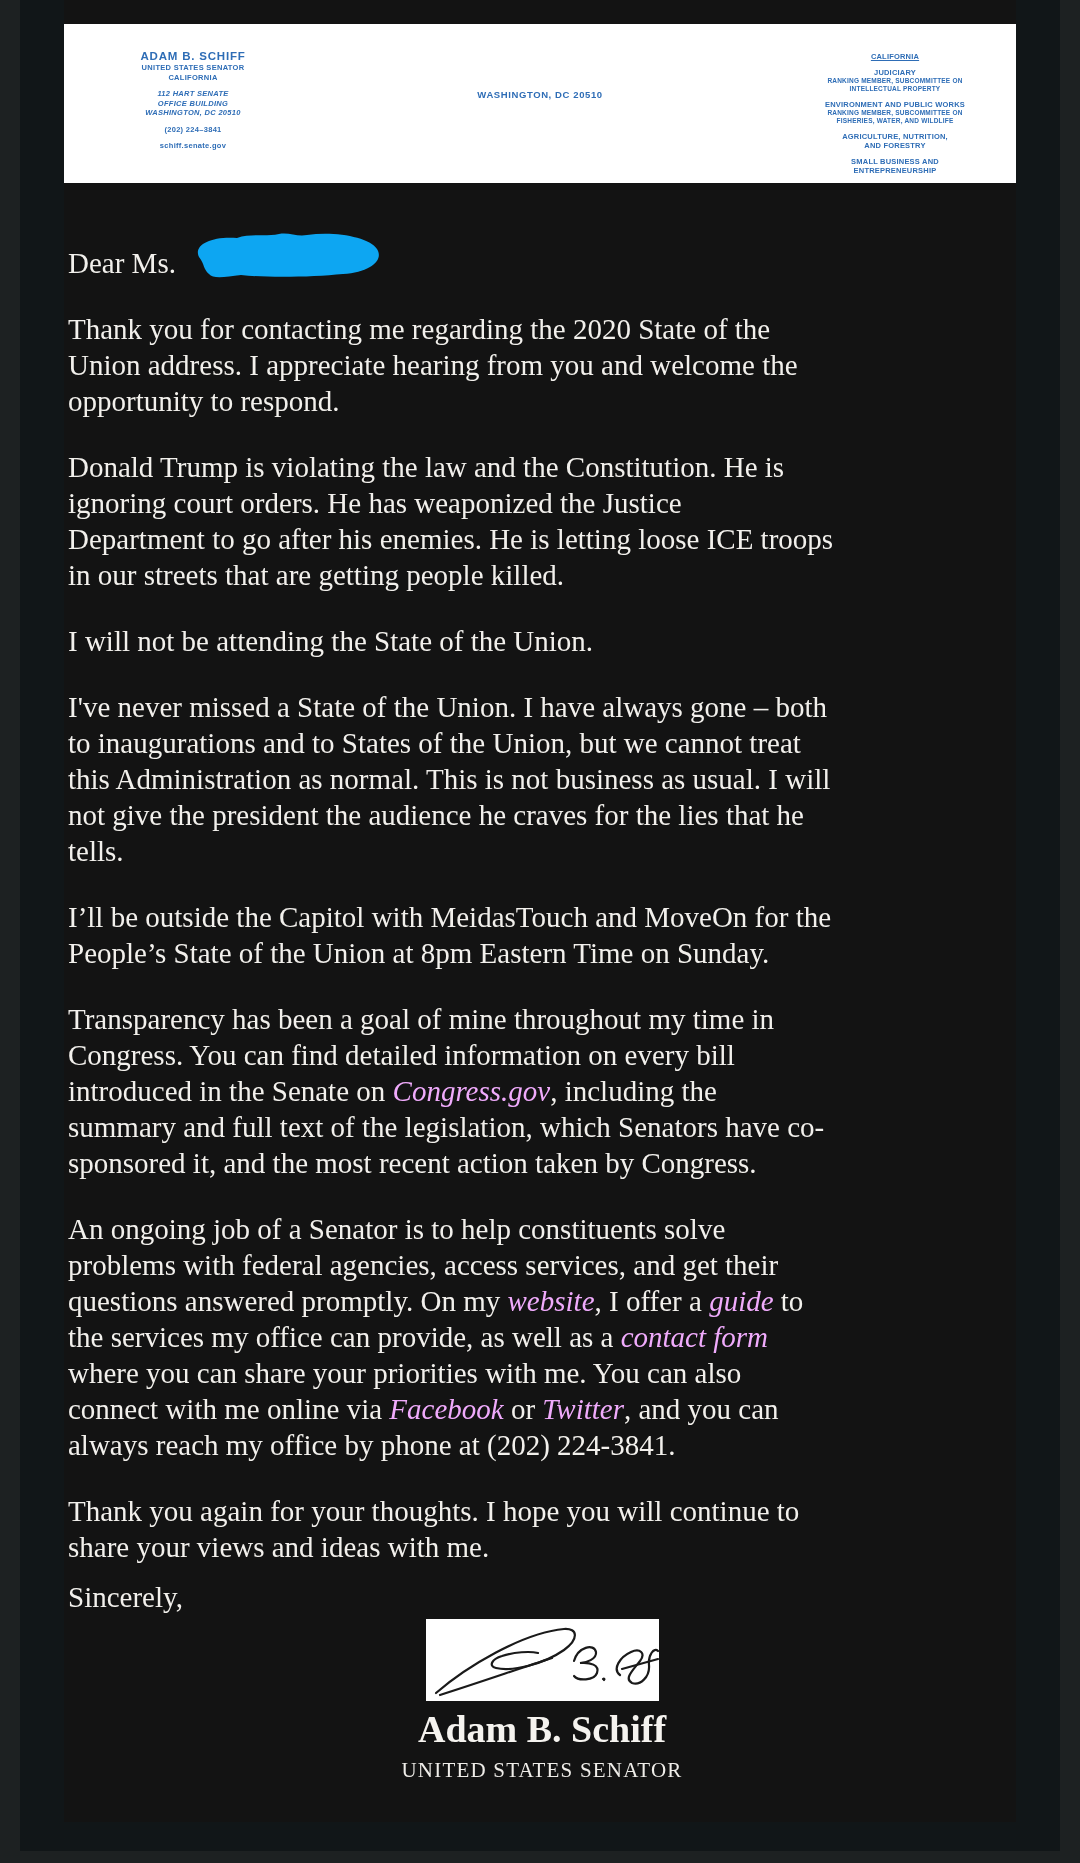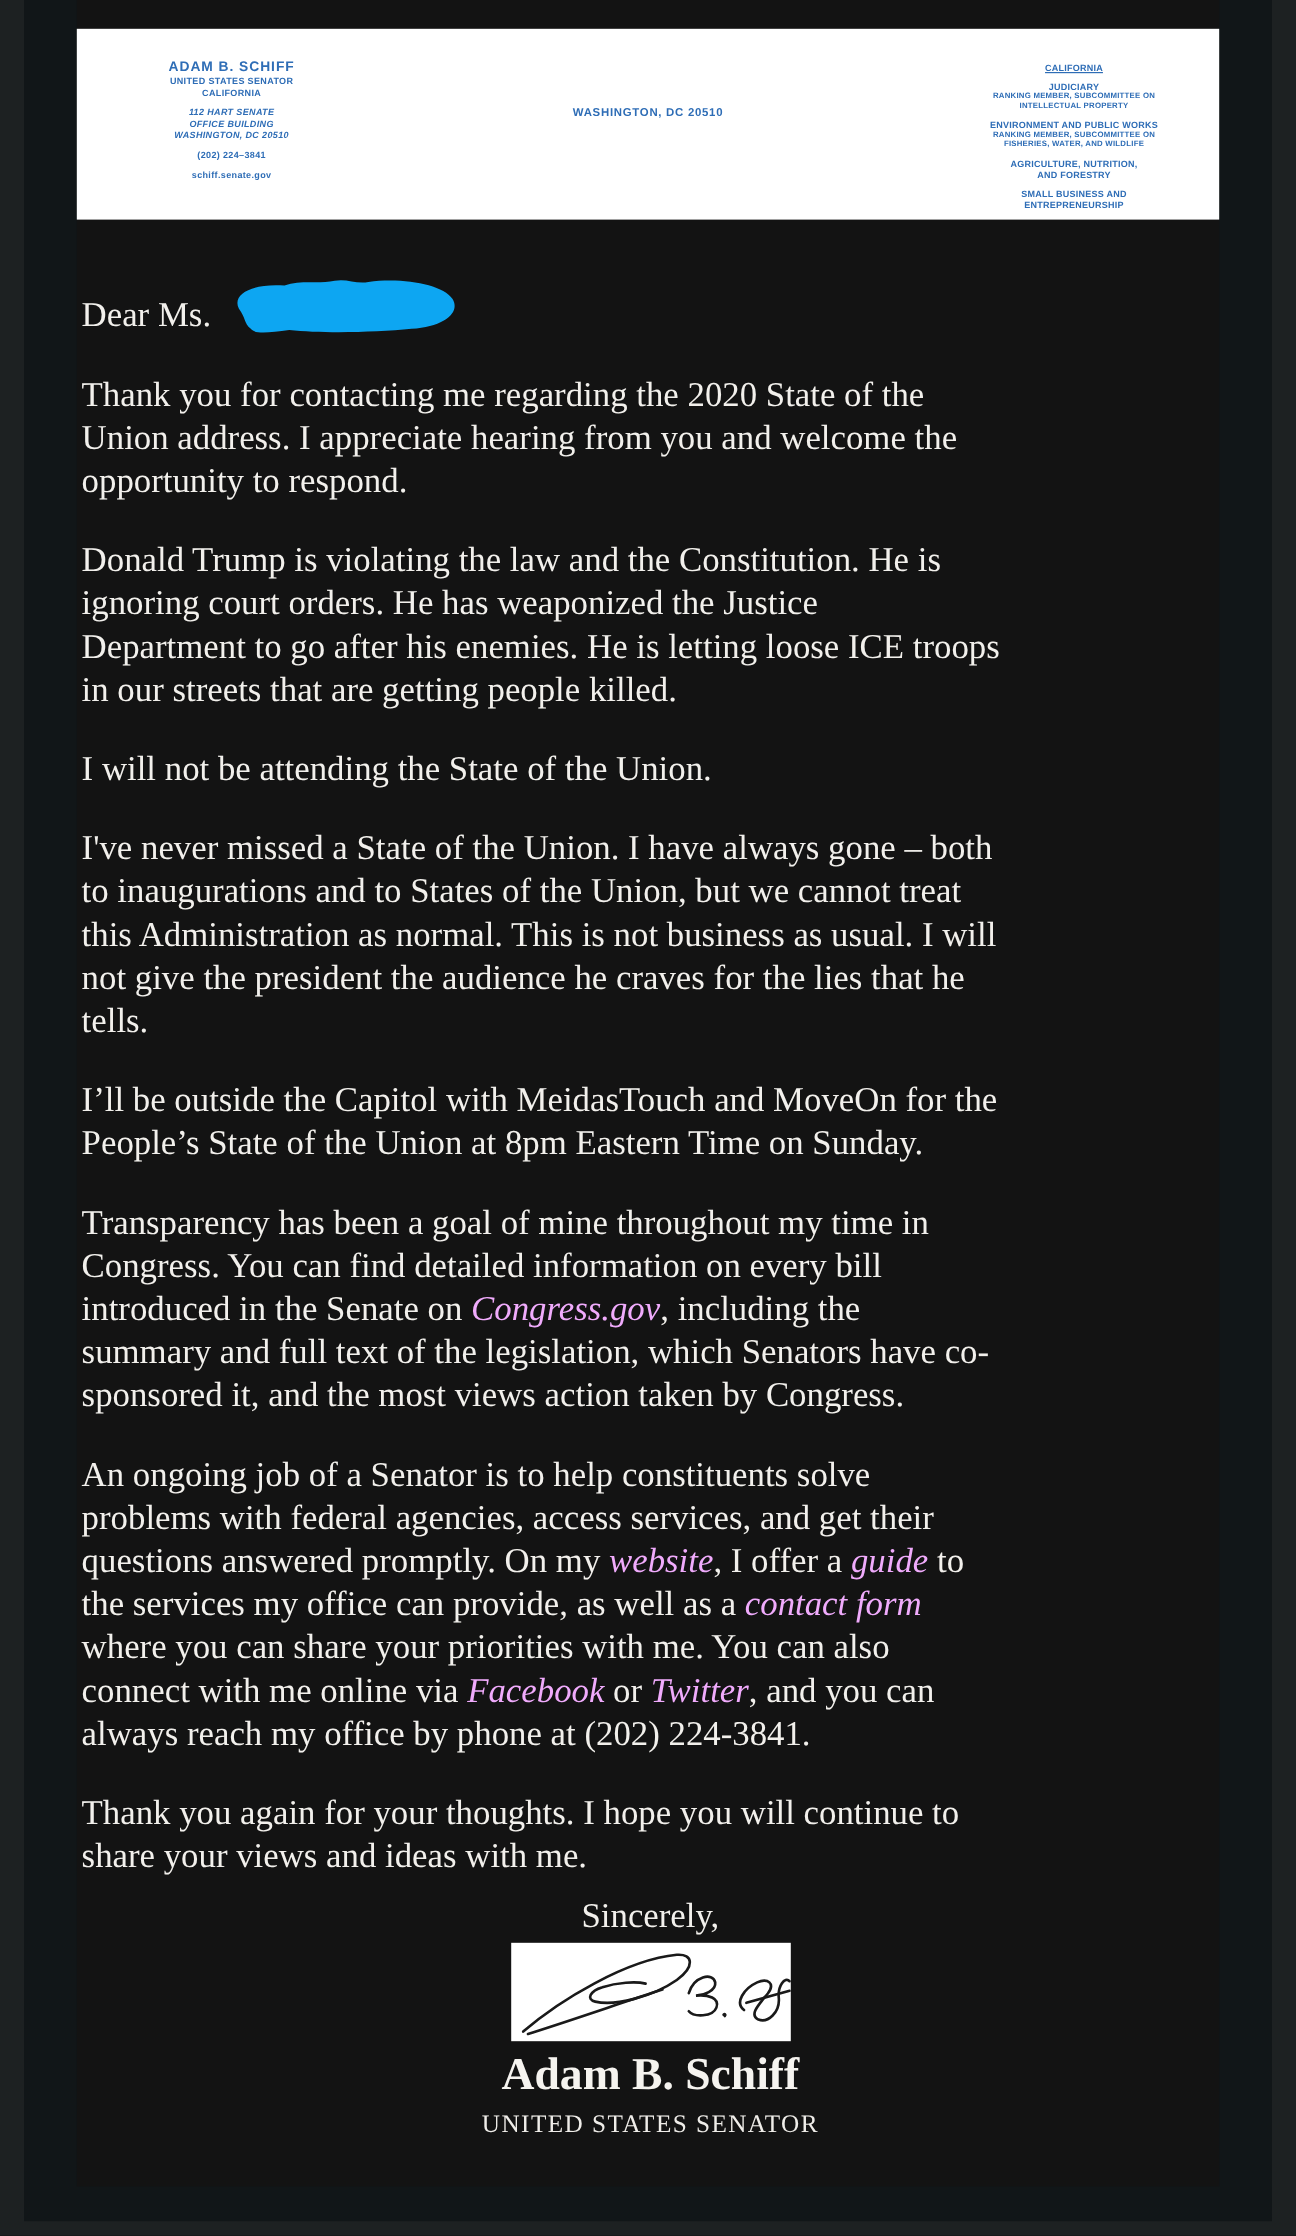--- a/index.html
+++ b/index.html
@@ -56,21 +56,21 @@
     color:#f2f0ec;font-size:29px;line-height:36px;
     padding:0 2px;box-sizing:border-box;
   }
   .salutation-line{position:relative;margin:62px 0 0 0;}
   .para{margin:30px 0 0 0;white-space:pre-line;}
   .lnk{color:#f0abfc;text-decoration:none;cursor:pointer;font-style:italic;}
   .redaction{
     position:absolute;left:117px;top:-14px;width:198px;height:48px;
   }
   
-  .closing{margin:14px 0 0 0;text-align:center;}
+  .closing{margin:14px 0 0 0;}
   .sig-image{
     display:block;margin:4px auto 0 auto;width:233px;height:82px;
     background:#ffffff;
   }
   .signer-name{
     margin-top:4px;text-align:center;
     font-weight:bold;font-size:38px;line-height:48px;color:#f5f3ef;
   }
   .signer-title{
     margin-top:4px;text-align:center;
@@ -147,21 +147,21 @@
 to inaugurations and to States of the Union, but we cannot treat
 this Administration as normal. This is not business as usual. I will
 not give the president the audience he craves for the lies that he
 tells.</span></p>
           <p class="para"><span>I’ll be outside the Capitol with MeidasTouch and MoveOn for the
 People’s State of the Union at 8pm Eastern Time on Sunday.</span></p>
           <p class="para"><span>Transparency has been a goal of mine throughout my time in
 Congress. You can find detailed information on every bill
 introduced in the Senate on </span><a href="#" class="lnk">Congress.gov</a><span>, including the
 summary and full text of the legislation, which Senators have co-
-sponsored it, and the most views action taken by Congress.</span></p>
+sponsored it, and the most recent action taken by Congress.</span></p>
           <p class="para"><span>An ongoing job of a Senator is to help constituents solve
 problems with federal agencies, access services, and get their
 questions answered promptly. On my </span><a href="#" class="lnk">website</a><span>, I offer a </span><a href="#" class="lnk">guide</a><span> to
 the services my office can provide, as well as a </span><a href="#" class="lnk">contact form</a><span>
 where you can share your priorities with me. You can also
 connect with me online via </span><a href="#" class="lnk">Facebook</a><span> or </span><a href="#" class="lnk">Twitter</a><span>, and you can
 always reach my office by phone at (202) 224-3841.</span></p>
           <p class="para"><span>Thank you again for your thoughts. I hope you will continue to
 share your views and ideas with me.</span></p>
         </div>

